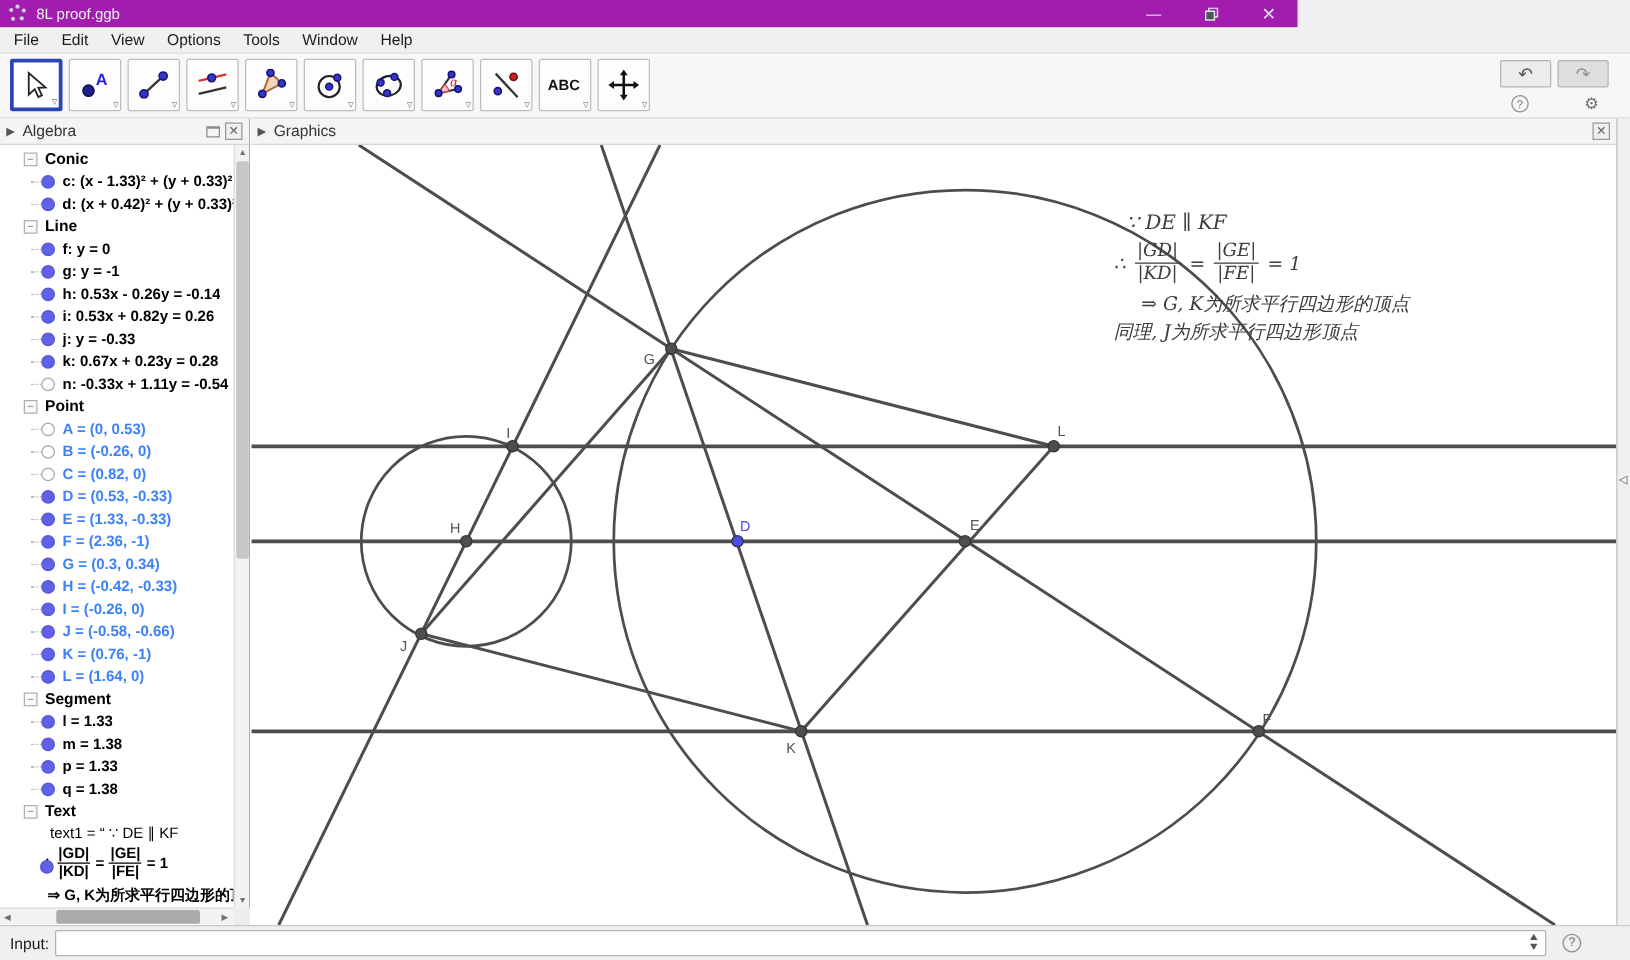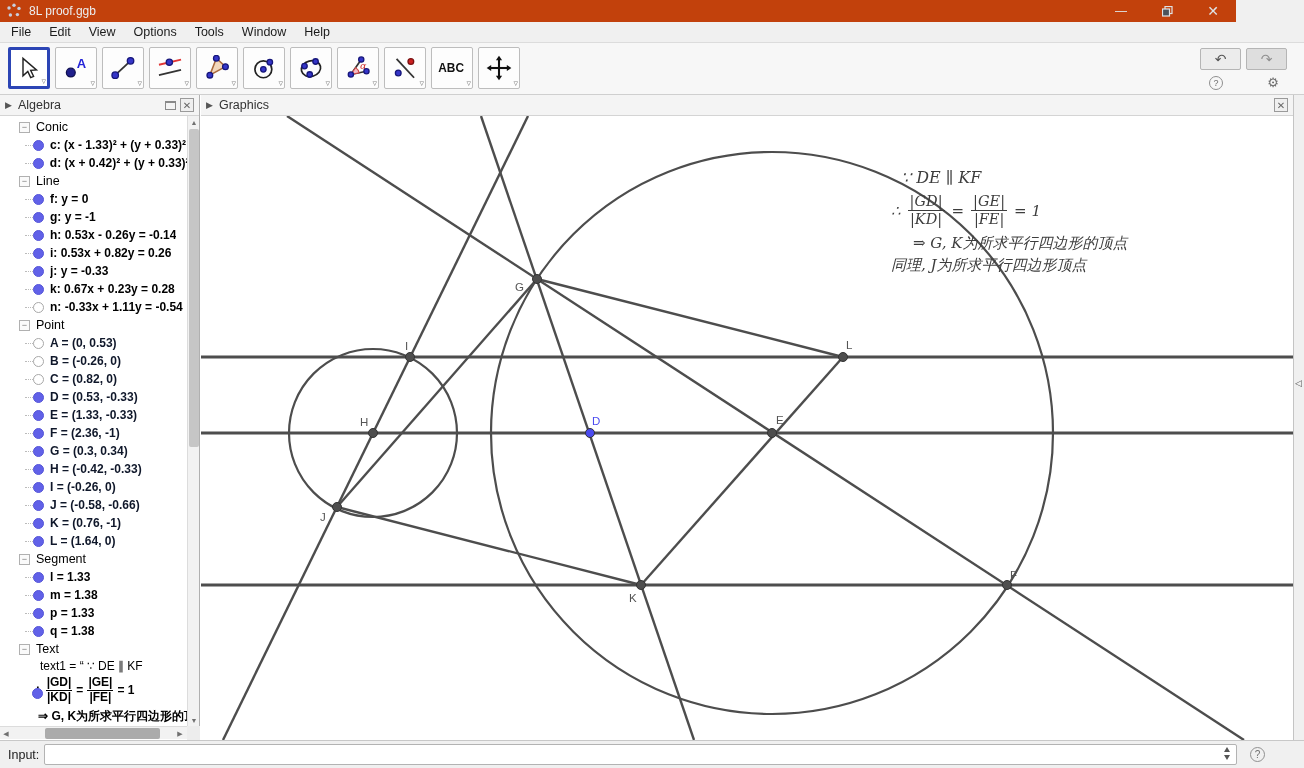--- a/index.html
+++ b/index.html
@@ -1,20 +1,20 @@
 <!DOCTYPE html>
 <html><head>
 <meta charset="utf-8">
 <style>
   * { margin:0; padding:0; box-sizing:border-box; }
   html,body { width:1304px; height:768px; overflow:hidden; }
   body { position:relative; font-family:"Liberation Sans", sans-serif; background:#f0f0f0; font-size:12px; }
 
   
-  .titlebar { position:absolute; left:0; top:0; width:1236px; height:22px; background:#c2410c; display:flex; align-items:center; color:#eceff1; }
+  .titlebar { position:absolute; left:0; top:0; width:1038px; height:22px; background:#a21caf; display:flex; align-items:center; color:#eceff1; }
   .titlebar .logo { margin-left:5px; width:18px; height:16px; }
   .titlebar .title { margin-left:6px; font-size:12px; }
   .win-controls { position:absolute; right:0; top:0; height:22px; display:flex; }
   .win-btn { width:46px; height:22px; display:flex; align-items:center; justify-content:center; color:#dfe3e6; font-size:12px; }
 
   
   .menubar { position:absolute; left:0; top:22px; width:1304px; height:21px; background:#f0f0f0; border-bottom:1px solid #dcdcdc; display:flex; align-items:center; padding-left:2px; }
   .menu-item { padding:0 9px; color:#1b1b1b; font-size:12.5px; }
 
   
@@ -39,28 +39,28 @@
   .algebra { position:absolute; left:0; top:0; width:200px; height:645px; background:#fff; border-right:1px solid #b0b0b0; }
   .panel-header { height:21px; background:#f4f4f4; border-bottom:1px solid #d4d4d4; display:flex; align-items:center; padding:0 5px; color:#333; }
   .panel-header .tri { font-size:9px; color:#555; margin-right:6px; }
   .panel-header .ph-title { font-size:12.5px; }
   .ph-btns { margin-left:auto; display:flex; align-items:center; gap:4px; }
   .undock-ic { width:11px; height:9px; border:1px solid #8a8a8a; border-top:2px solid #8a8a8a; }
   .close-box { width:14px; height:14px; border:1px solid #9a9a9a; background:#efefef; color:#666; font-size:10px; display:flex; align-items:center; justify-content:center; }
   .alg-tree { position:absolute; left:0; top:21px; width:187px; height:610px; overflow:hidden; padding-top:2px; }
   .sec-row { height:18px; display:flex; align-items:center; }
   .minus-box { width:11px; height:11px; margin-left:19px; border:1px solid #b0b0b0; background:#fafafa; color:#777; font-size:9px; line-height:9px; display:flex; align-items:center; justify-content:center; }
-  .sec-name { margin-left:6px; font-size:12.5px; color:#000; }
+  .sec-name { margin-left:6px; font-size:12.5px; color:#000;font-weight:bold; }
   .item-row { height:18px; display:flex; align-items:center; white-space:nowrap; }
   .tree-stub { width:8px; height:0; border-top:1px dotted #bbb; margin-left:25px; }
   .vis-dot { width:11px; height:11px; border-radius:50%; flex:0 0 auto; }
   .vis-dot.filled { background:#6161e8; border:1px solid #5555d8; }
   .vis-dot.hollow { background:#fff; border:1.5px solid #a8a8a8; }
   .item-text { margin-left:6px; font-weight:bold; font-size:12px; color:#000; overflow:hidden; }
-  .item-text.blue { color:#0f172a; }
+  .item-text.blue { color:#3b82f6; }
 
   .text1-block { position:relative; margin-left:28px; margin-top:1px; height:66px; overflow:hidden; }
   .t1-dot { position:absolute; left:4px; top:29px; }
   .t1-lineA { margin-left:12px; font-weight:normal; font-size:12px; color:#000; white-space:nowrap; }
   .t1-lineB { margin-left:6px; margin-top:3px; display:flex; align-items:center; gap:4px; font-weight:bold; font-size:12px; color:#000; }
   .t1-lineC { margin-left:10px; margin-top:3px; font-weight:bold; font-size:12px; color:#000; white-space:nowrap; }
   .fracS { display:inline-flex; flex-direction:column; align-items:center; line-height:1.15; }
   .fracS .num { border-bottom:1px solid #000; padding:0 1px; }
 
   

